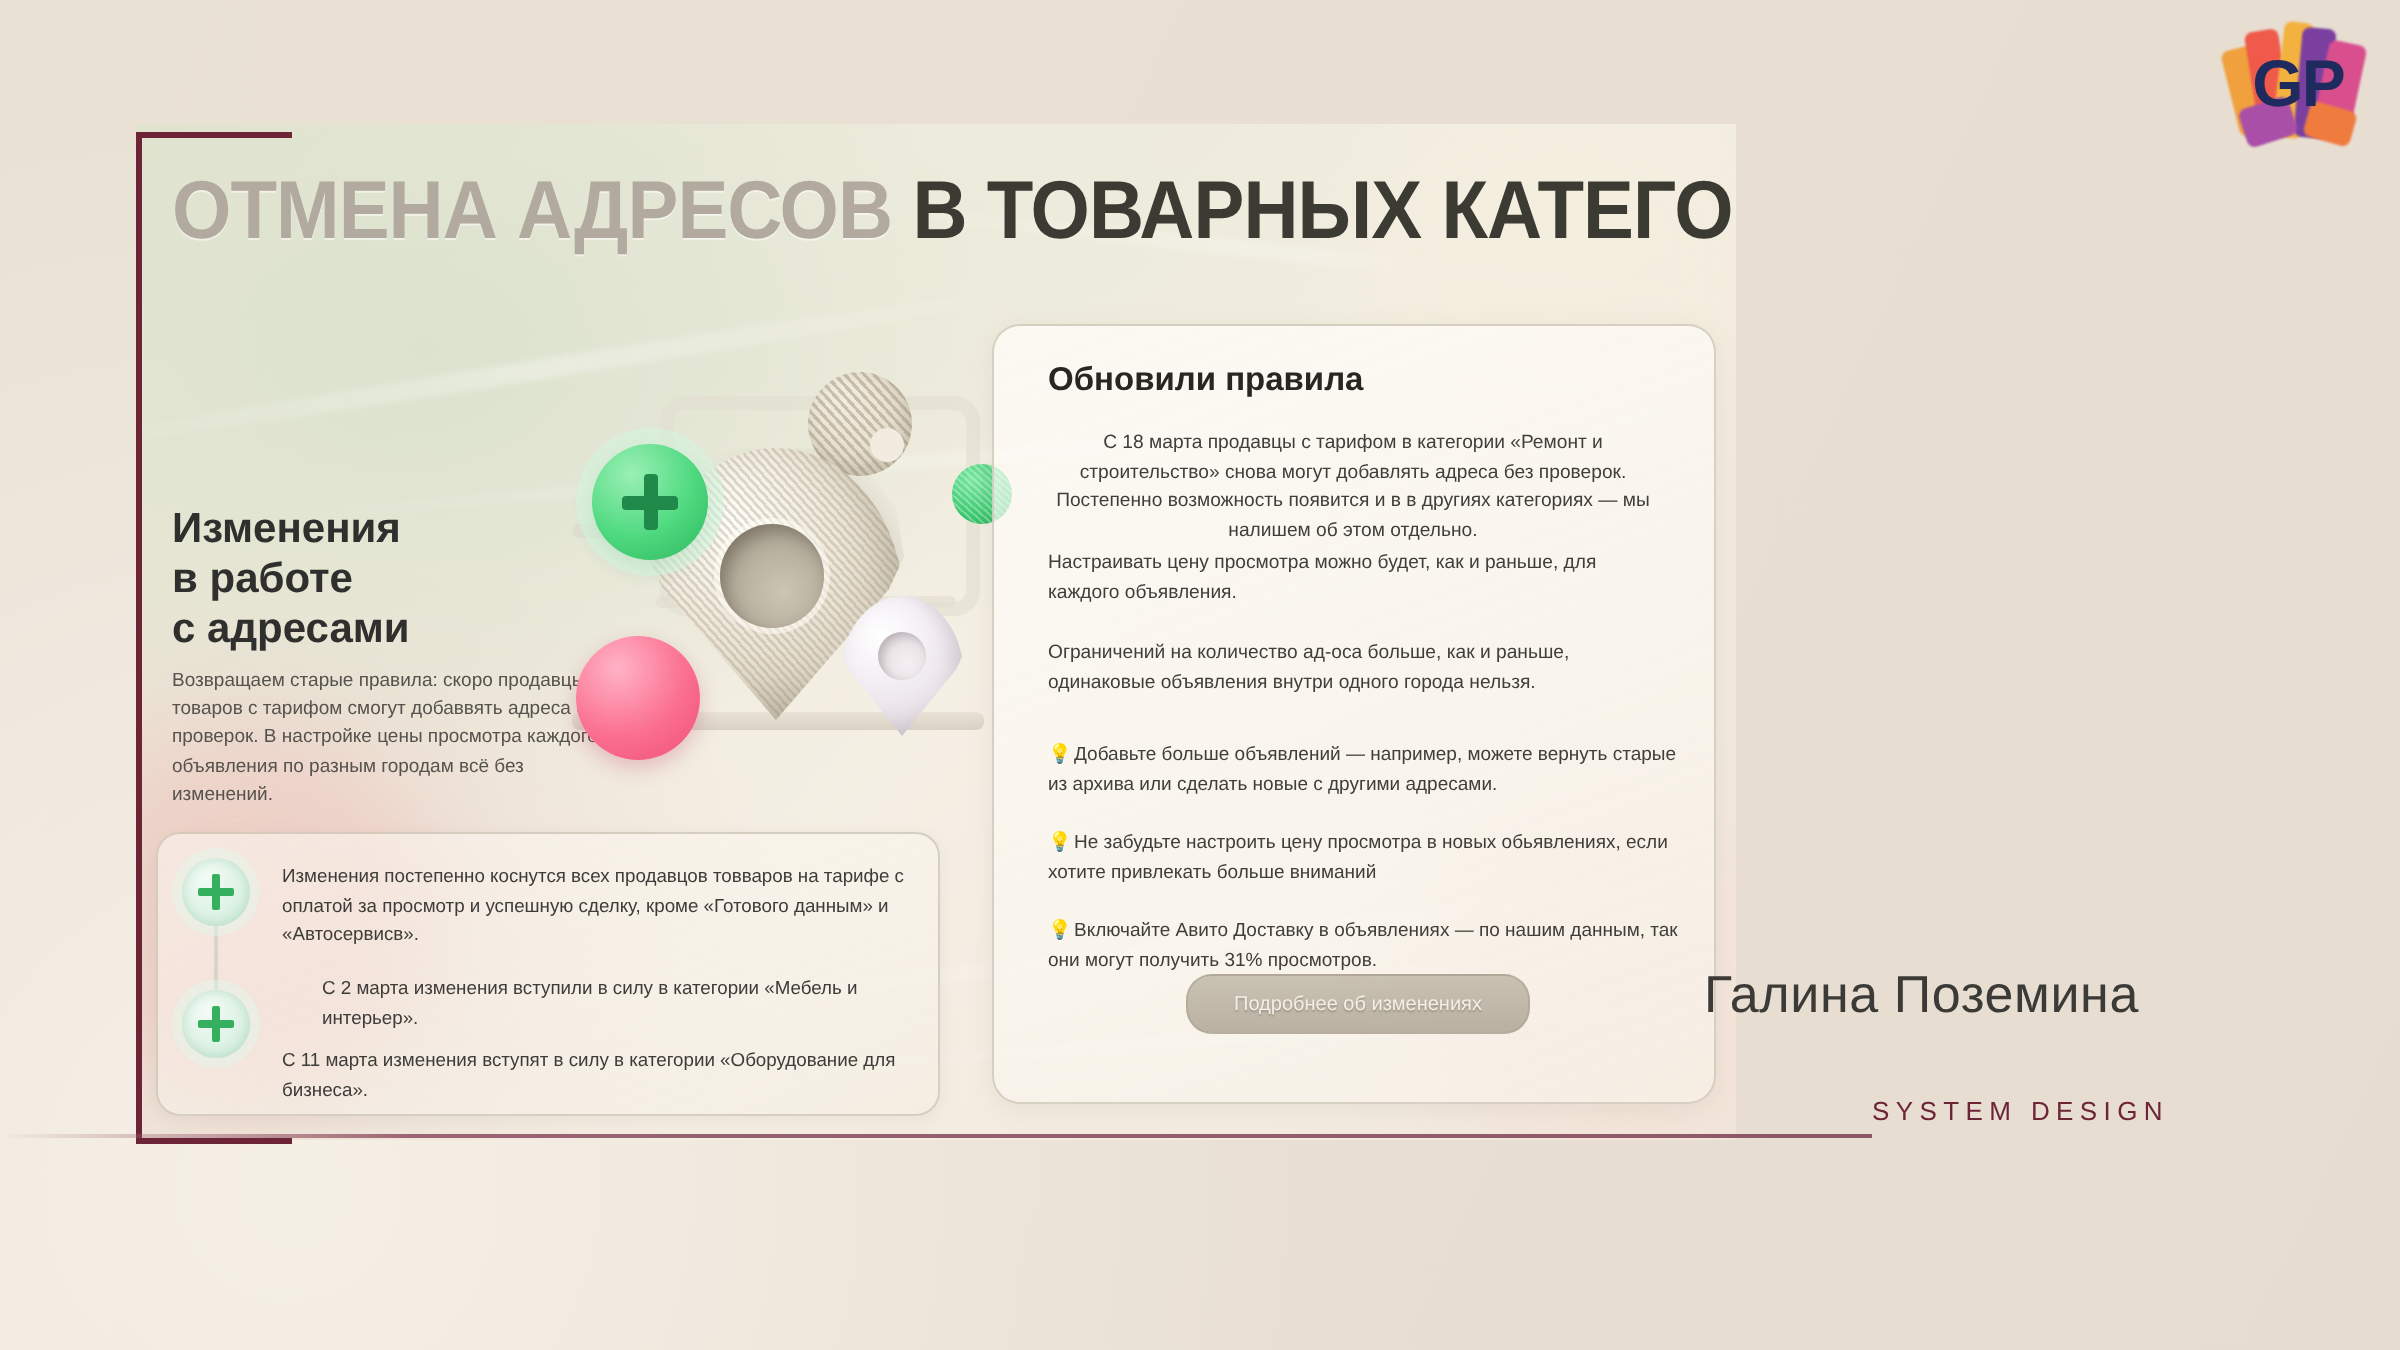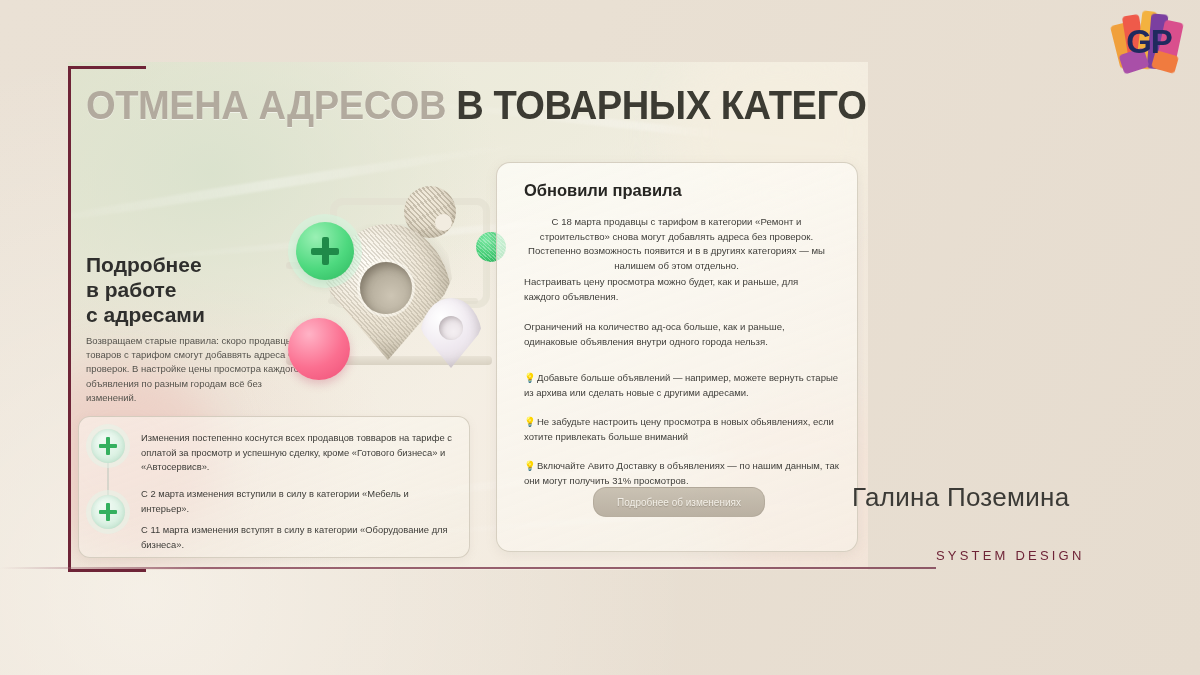--- a/index.html
+++ b/index.html
@@ -125,21 +125,21 @@
   }
   .lc-connector{position:absolute;left:28px;top:36px;width:2px;height:66px;background:rgba(190,200,190,.55);}
   .mini-plus{position:absolute;width:34px;height:34px;border-radius:50%;
     background:radial-gradient(circle at 36% 28%,#f2fbf5 0%,#dff3e6 55%,#c9e9d6 100%);
     box-shadow:0 0 0 5px rgba(228,245,234,.5),inset 0 0 6px rgba(120,180,145,.35);}
   .mini-plus:before,.mini-plus:after{content:"";position:absolute;background:#35b05f;border-radius:1px;}
   .mini-plus:before{left:8px;top:15px;width:18px;height:4px;}
   .mini-plus:after{left:15px;top:8px;width:4px;height:18px;}
   #mp1{left:12px;top:12px;} #mp2{left:12px;top:78px;}
   .lc-text{position:absolute;left:62px;font-size:9.4px;line-height:14.6px;color:#3d3c38;width:318px;}
-  #lc-t1{top:14px;} #lc-t2{top:70px;} #lc-t3{top:106px;}
+  #lc-t1{top:14px;} #lc-t2{top:70px;margin-left:20px;} #lc-t3{top:106px;}
 
   
   #right-panel{
     position:absolute;left:496px;top:162px;width:360px;height:388px;
     border:1px solid rgba(208,201,186,.85);border-radius:14px;
     background:linear-gradient(160deg,rgba(255,254,250,.72),rgba(249,245,236,.55));
     box-shadow:0 3px 12px rgba(150,140,120,.12);
   }
   #rp-title{position:absolute;left:27px;top:18px;font-size:16.5px;font-weight:bold;color:#272623;}
   .rp-p{position:absolute;left:27px;width:305px;font-size:9.6px;line-height:14.6px;color:#3f3e3a;}
@@ -185,21 +185,21 @@
     <div class="streak" style="left:300px;top:452px;width:560px;height:6px;transform:rotate(-4deg);opacity:.4;"></div>
     <div class="glow" style="left:-40px;top:300px;width:190px;height:190px;background:rgba(236,198,190,.55);"></div>
     <div class="glow" style="left:600px;top:-30px;width:220px;height:200px;background:rgba(244,238,222,.8);"></div>
     <div class="glow" style="left:640px;top:330px;width:200px;height:200px;background:rgba(246,226,214,.5);"></div>
 
     <div id="headline" style="left:18px;top:20px;">
       <span class="t1">ОТМЕНА АДРЕСОВ</span>
       <span class="t2">В ТОВАРНЫХ КАТЕГОРИЯХ</span>
     </div>
 
-    <div id="left-title" style="left:18px;top:190px;white-space:pre-line;">Подробнее
+    <div id="left-title" style="left:18px;top:190px;white-space:pre-line;">Изменения
 в работе
 с адресами</div>
     <div id="left-body" style="left:18px;top:272px;">Возвращаем старые правила: скоро продавцы товаров с тарифом смогут добаввять адреса без проверок. В настройке цены просмотра каждого объявления по разным городам всё без изменений.</div>
 
     <div id="illustration" style="left:200px;top:118px;">
       <div class="ill-frame"></div>
       <div class="ill-bar"></div>
       <div class="ill-bar2"></div>
       <div class="ill-shelf"></div>
       <div class="dot-striped">
@@ -215,21 +215,21 @@
       </div>
       <div class="plus-circle"></div>
       <div class="dot-pink"></div>
       <div class="dot-green"></div>
     </div>
 
     <div id="left-card" style="left:10px;top:354px;">
       <div class="lc-connector"></div>
       <div class="mini-plus" id="mp1"></div>
       <div class="mini-plus" id="mp2"></div>
-      <div class="lc-text" id="lc-t1">Изменения постепенно коснутся всех продавцов товваров на тарифе с оплатой за просмотр и успешную сделку, кроме «Готового бизнеса» и «Автосервисв».</div>
+      <div class="lc-text" id="lc-t1">Изменения постепенно коснутся всех продавцов товваров на тарифе с оплатой за просмотр и успешную сделку, кроме «Готового данным» и «Автосервисв».</div>
       <div class="lc-text" id="lc-t2">С 2 марта изменения вступили в силу в категории «Мебель и интерьер».</div>
       <div class="lc-text" id="lc-t3">С 11 марта изменения вступят в силу в категории «Оборудование для бизнеса».</div>
     </div>
 
     <div id="right-panel" style="left:428px;top:100px;">
       <div id="rp-title">Обновили правила</div>
 
       <div class="rp-p" id="rp-p1">С 18 марта продавцы с тарифом в категории «Ремонт и строительство» снова могут добавлять адреса без проверок. Постепенно возможность появится и в в другиях категориях — мы налишем об этом отдельно.</div>
       <div class="rp-p" id="rp-p3">Ограничений на количество ад-оса больше, как и раньше, одинаковые объявления внутри одного города нельзя.</div>
       <div class="rp-p" id="rp-p2">Настраивать цену просмотра можно будет, как и раньше, для каждого объявления.</div>

